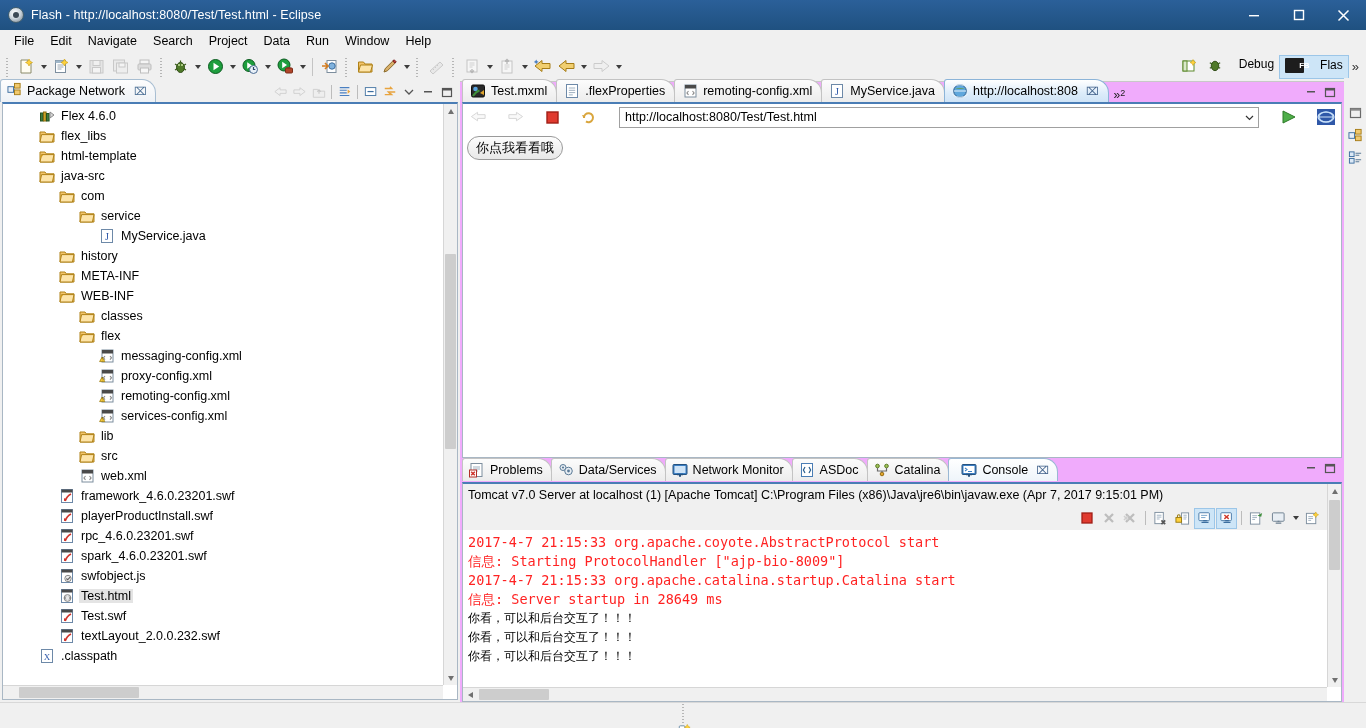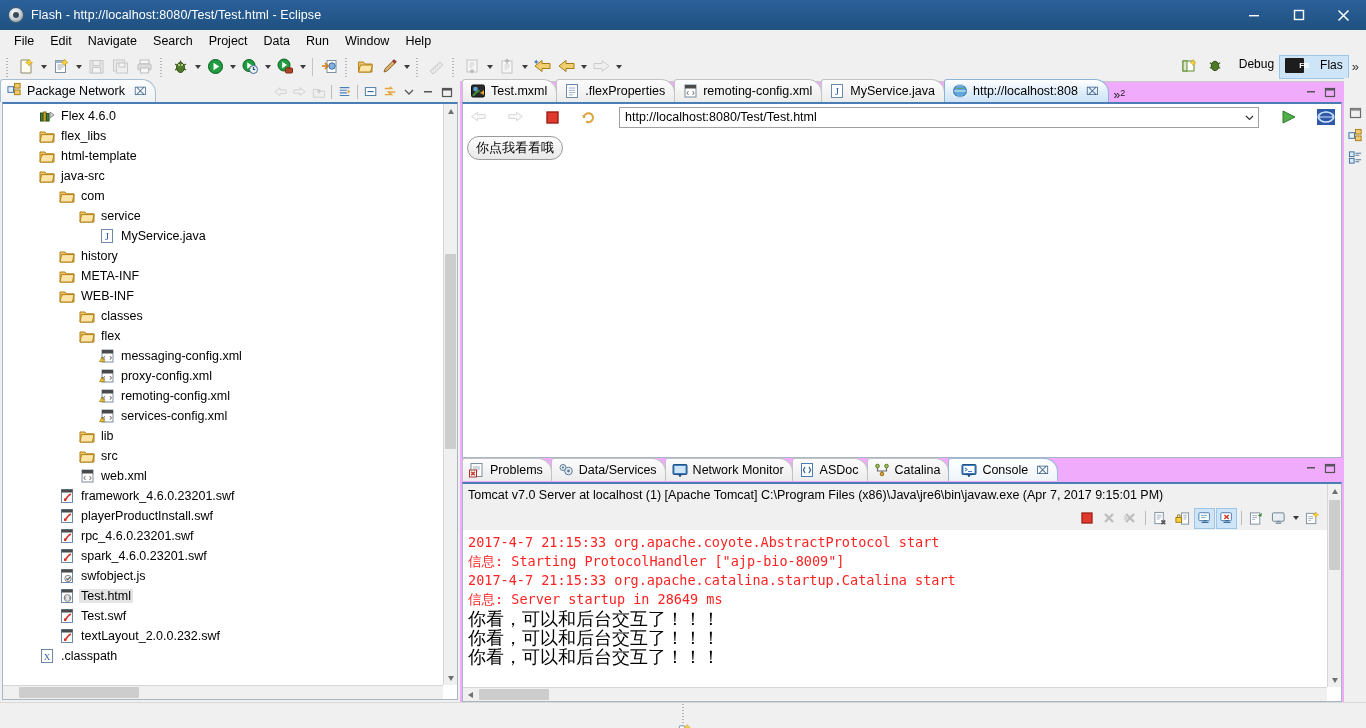--- a/index.html
+++ b/index.html
@@ -185,21 +185,21 @@
   }
   .console-toolbar { height: 24px; background: #f0f0f0; display: flex; align-items: center; justify-content: flex-end; padding-right: 6px; gap: 1px; }
   .cb { width: 21px; height: 21px; display:flex;align-items:center;justify-content:center; flex:none; }
   .cb.on { background: #cde5f7; border: 1px solid #9cc6e8; }
   .console-out {
     flex: 1 1 auto; background: #fff; font-family: "DejaVu Sans Mono", monospace;
     font-size: 13.5px; line-height: 19px; padding: 3px 0 0 5px; overflow: hidden; position: relative;
   }
   .console-out .ln { white-space: pre; }
   .console-out .ln.err { color: #ff2222; }
-  .console-out .ln.cn { color: #000; font-family: "DejaVu Sans", sans-serif; font-size: 18px; }
+  .console-out .ln.cn { color: #000; font-family: "DejaVu Sans", sans-serif; font-size: 12px; }
 
   
   .right-rail { width: 22px; flex: none; background: #f0f0f0; padding-top: 26px; display:flex; flex-direction:column; align-items:center; gap:4px; }
   .rail-btn { width: 18px; height: 18px; display:flex; align-items:center; justify-content:center; }
 
   
   .statusbar {
     position: absolute; left: 0; bottom: 0; width: 1366px; height: 26px;
     background: #f0f0f0; border-top: 1px solid #d8d8d8;
     display: flex; align-items: center; flex-direction: column;

